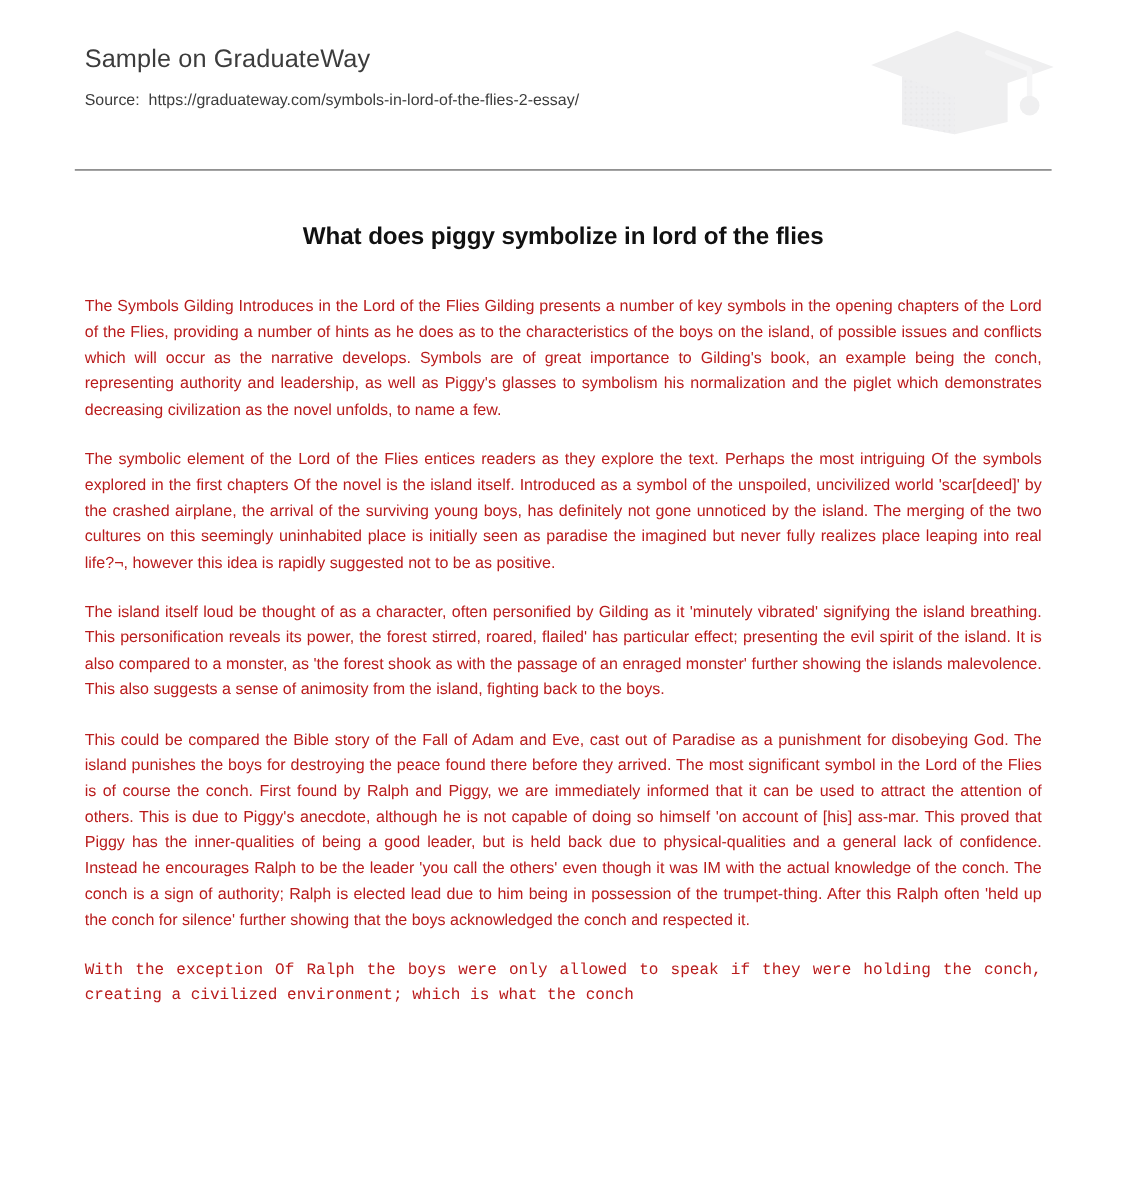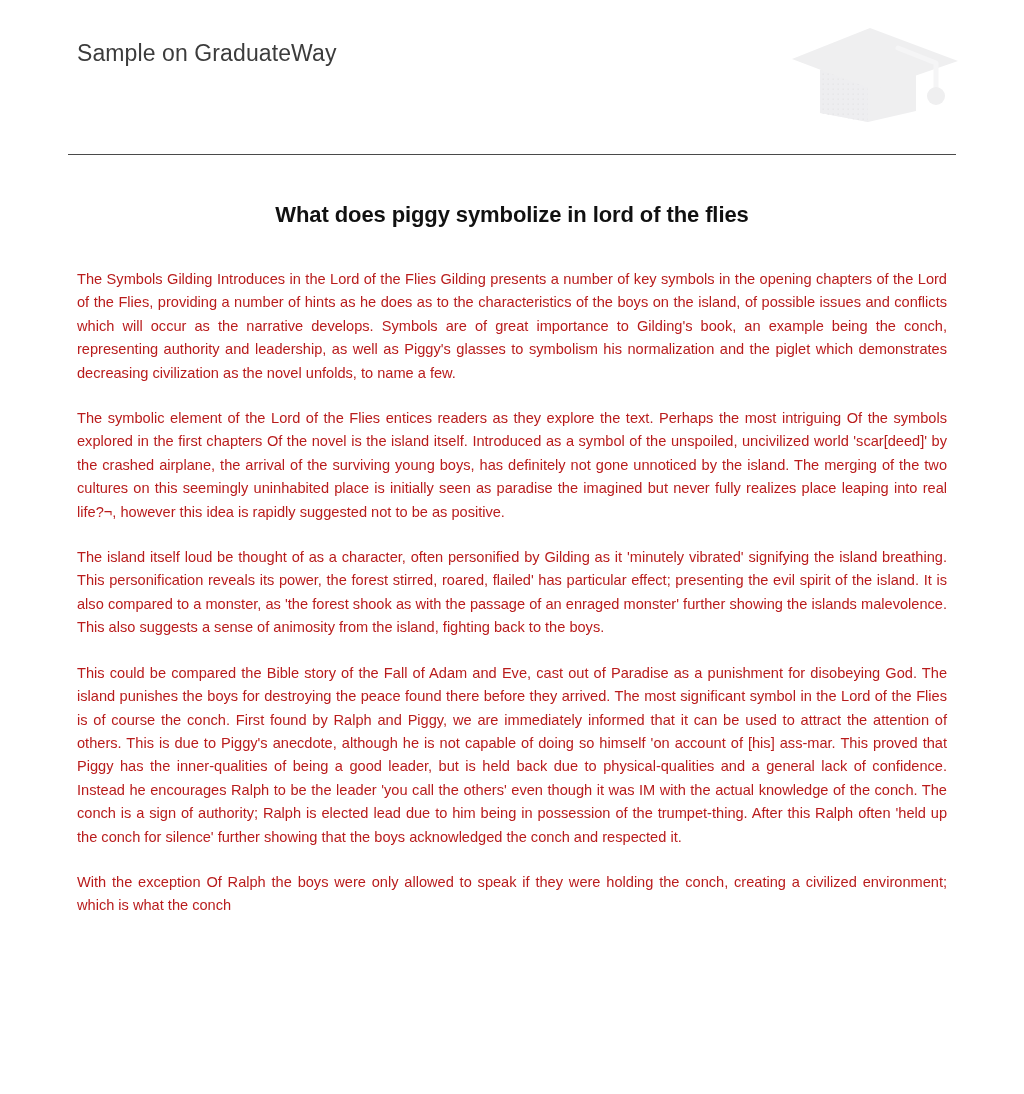--- a/index.html
+++ b/index.html
@@ -121,30 +121,35 @@
     line-height: 23.4px;
     color: #b91c1c;
     text-align: justify;
     text-justify: inter-word;
     -webkit-hyphens: none;
     hyphens: none;
   }
 
   .article p:last-child {
     margin-bottom: 0;
+    font-family: Liberation Mono, monospace;
   }
 </style>
 </head>
 <body>
 
 <div class="page">
 
   <div class="header">
     <div class="site-title">Sample on GraduateWay</div>
 
+    <div class="source-line">
+      <span class="source-label">Source:</span>
+      <span>&nbsp;</span><a class="source-url" href="#">https://graduateway.com/symbols-in-lord-of-the-flies-2-essay/</a>
+    </div>
 
     <div class="logo-wrap">
       <span>
         <svg viewBox="0 0 190 105" xmlns="http://www.w3.org/2000/svg" aria-hidden="true">
           <defs>
             <pattern id="dots" width="5" height="5" patternUnits="userSpaceOnUse">
               <circle cx="1.2" cy="1.2" r="0.9" fill="#e2e2e4"></circle>
             </pattern>
           </defs>
 

